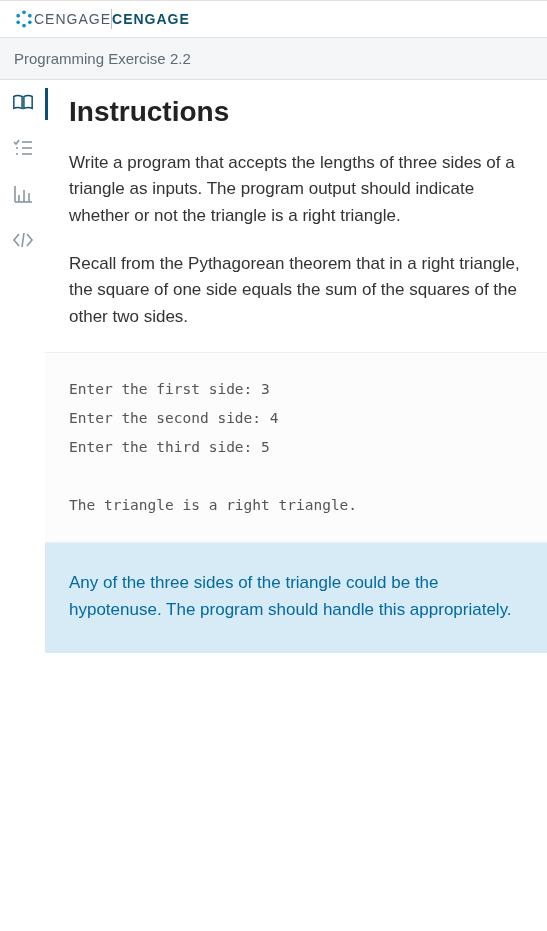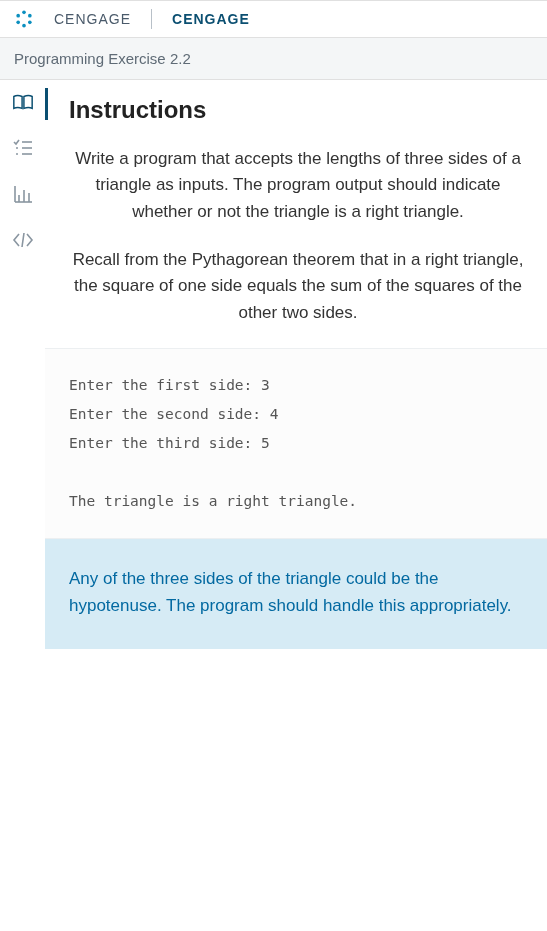--- a/index.html
+++ b/index.html
@@ -8,21 +8,21 @@
     background: #fff;
     color: #333;
     width: 547px;
   }
   .topbar {
     display: flex;
     align-items: center;
     padding: 8px 14px;
     border-top: 1px solid #e0e0e0;
     border-bottom: 1px solid #e0e0e0;
-    gap: 20px;
+    gap: 0;
   }
   .logo-mark { width: 20px; height: 20px; position: relative; }
   .logo-mark svg { display: block; }
   .brand-cengage {
     font-size: 14px;
     letter-spacing: 1px;
     color: #4a5a6a;
     font-weight: 500;
   }
   .brand-divider {
@@ -69,31 +69,30 @@
     background: #0b4f71;
   }
   .content {
     flex: 1;
     padding: 0;
   }
   .content-inner {
     padding: 14px 20px 0 24px;
   }
   h1.instructions-title {
-    font-size: 24px;
+    font-size: 28px;
     font-weight: 700;
     color: #222;
     margin-bottom: 22px;
     margin-top: 2px;
   }
   .body-text {
     font-size: 17px;
     line-height: 1.55;
     color: #333;
-    text-align: center;
   }
   .para { margin-bottom: 22px; }
   ul.out-list {
     list-style: disc;
     padding-left: 26px;
     margin-bottom: 22px;
   }
   ul.out-list li {
     font-size: 17px;
     line-height: 1.9;

